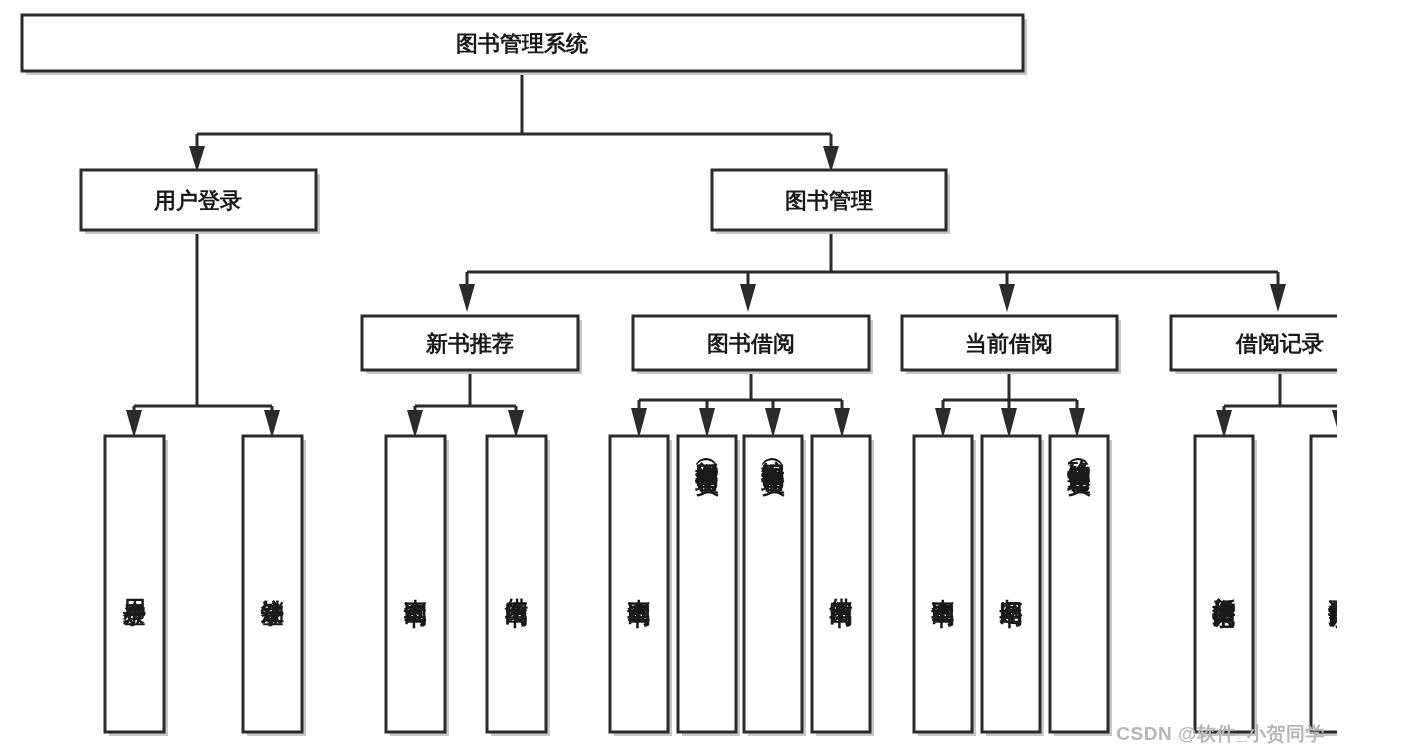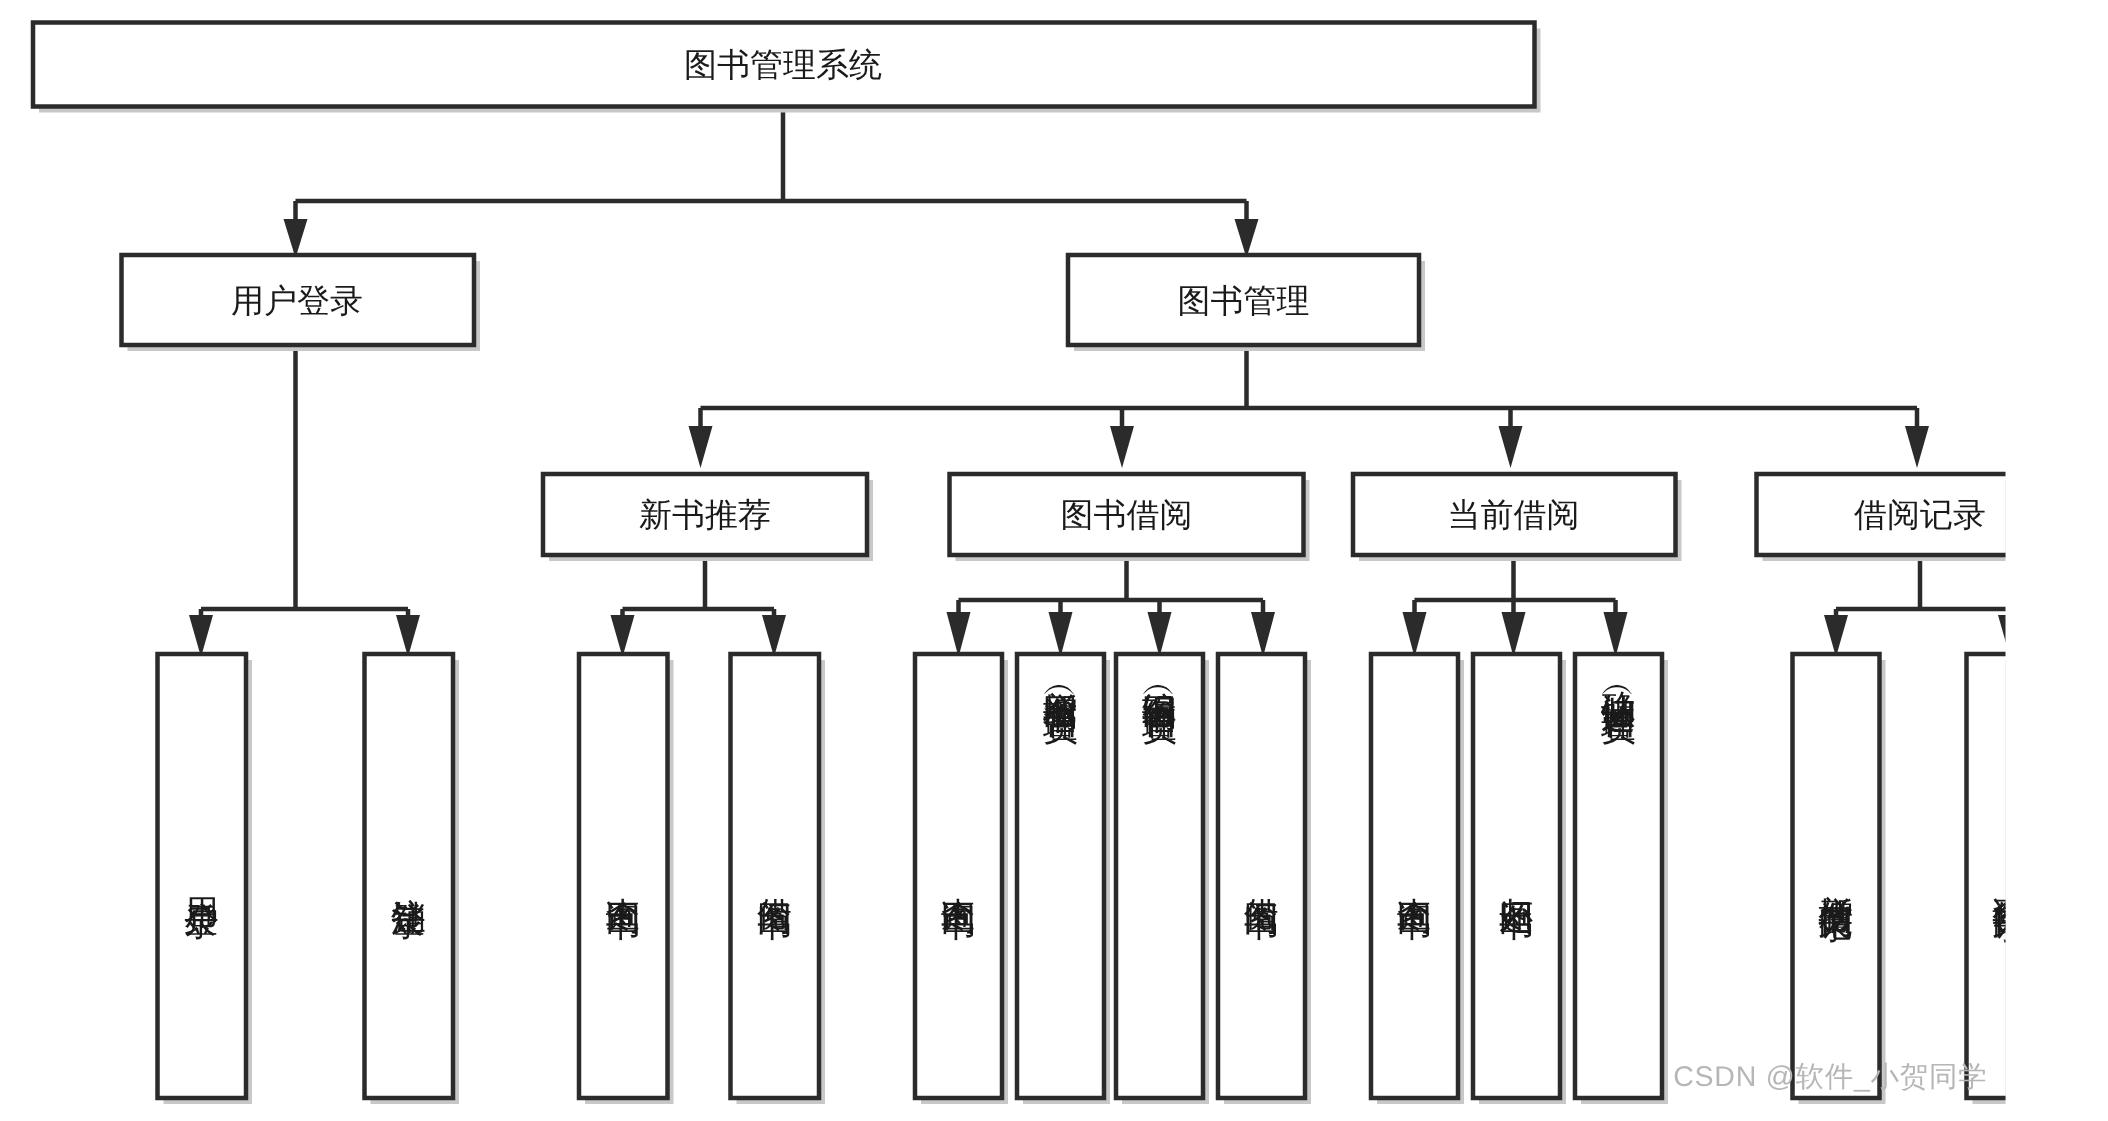--- a/index.html
+++ b/index.html
@@ -7,20 +7,21 @@
     padding: 0;
     background: #ffffff;
   }
   #page {
     position: relative;
     width: 1337px;
     height: 747px;
     background: #ffffff;
     font-family: "Liberation Sans", "DejaVu Sans", sans-serif;
     overflow: hidden;
+    font-weight: bold;
   }
   #diagram-svg {
     position: absolute;
     left: 0;
     top: 0;
     width: 1405px;
     height: 747px;
   }
   .node-rect {
     fill: #ffffff;
@@ -60,21 +61,21 @@
     font-family: "Liberation Sans", "DejaVu Sans", sans-serif;
     font-size: 23px;
     line-height: 1.08;
     letter-spacing: 2px;
     color: #1a1a1a;
     white-space: nowrap;
   }
   .watermark {
     position: absolute;
     right: 12px;
-    bottom: 16px;
+    bottom: 0;
     font-family: "Liberation Sans", "DejaVu Sans", sans-serif;
     font-size: 19px;
     color: #b6b6b6;
     letter-spacing: 0.5px;
     white-space: nowrap;
   }
 </style>
 </head>
 <body>
 

